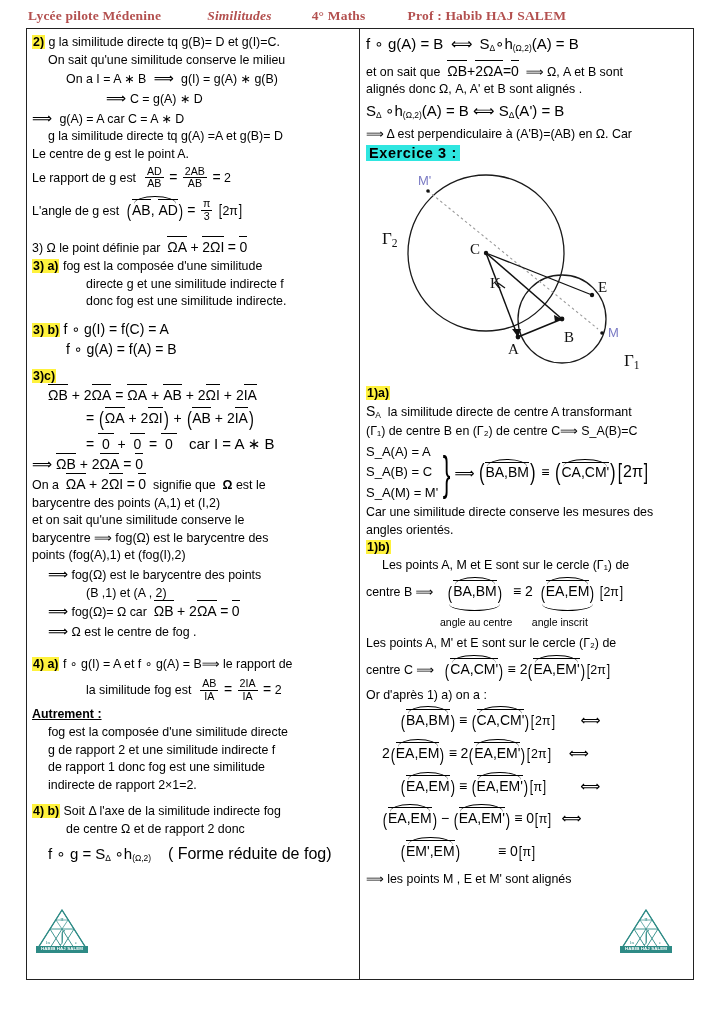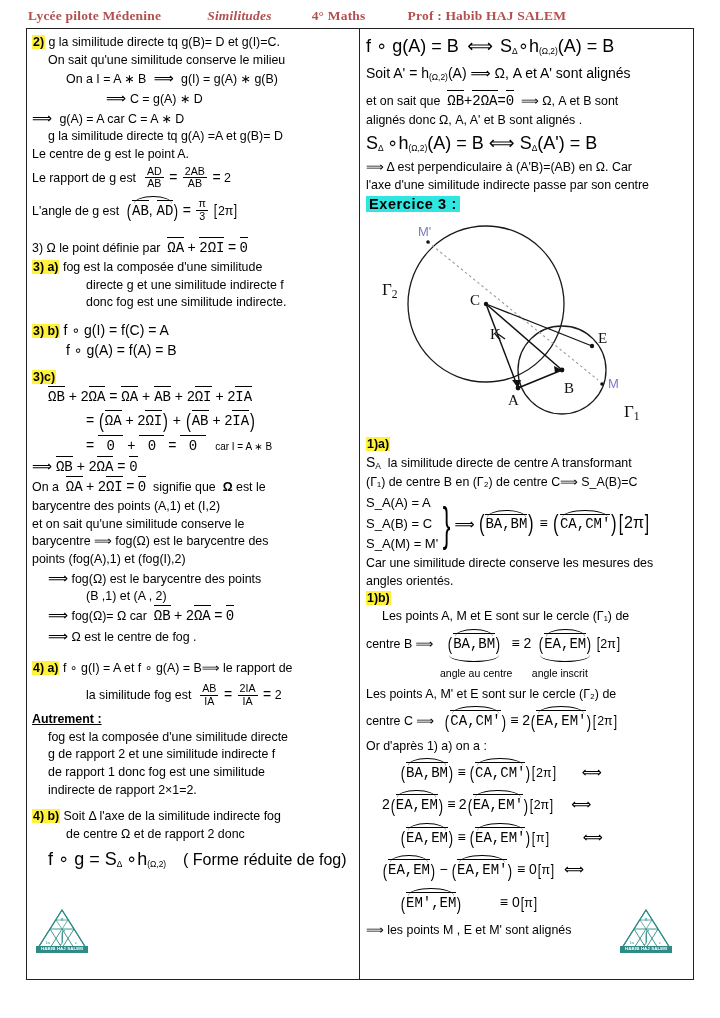--- a/index.html
+++ b/index.html
@@ -90,26 +90,25 @@
     font-weight: bold;
     padding: 0 3px;
     font-size: 14.5px;
     letter-spacing: 0.6px;
   }
   b, .b { font-weight: bold; }
   .u { text-decoration: underline; }
 
   
   .mt { font-size: 14px; }
-  .mt-l { font-size: 18px; }
+  .mt-l { font-size: 15px; }
   .sub { font-size: 0.68em; vertical-align: -0.28em; }
   .vecs {
     position: relative;
     display: inline-block;
-    font-family: Liberation Mono, monospace;
   }
   .vecs::before {
     content: "";
     position: absolute;
     top: -2px; left: 0; right: 0;
     border-top: 1.1px solid #000;
   }
   .arc {
     position: relative;
     display: inline-block;
@@ -309,21 +308,21 @@
     <span class="hl">3)c)</span>
   </div>
   <div class="ln ind1 mt">
     <span class="vecs">ΩB</span> + 2<span class="vecs">ΩA</span> = <span class="vecs">ΩA</span> + <span class="vecs">AB</span> + 2<span class="vecs">ΩI</span> + 2<span class="vecs">IA</span>
   </div>
   <div class="ln ind3 mt">
     = <span class="paren">(</span><span class="vecs">ΩA</span> + 2<span class="vecs">ΩI</span><span class="paren">)</span> + <span class="paren">(</span><span class="vecs">AB</span> + 2<span class="vecs">IA</span><span class="paren">)</span>
   </div>
   <div class="ln ind3 mt">
     = <span class="vecs">&nbsp;0&nbsp;</span> + <span class="vecs">&nbsp;0&nbsp;</span> = <span class="vecs">&nbsp;0&nbsp;</span>
-    <span style="font-size:10px">&nbsp;&nbsp;<span>car I = A ∗ B</span></span>
+    <span style="font-size:15px">&nbsp;&nbsp;<span>car I = A ∗ B</span></span>
   </div>
   <div class="ln mt">
     ⟹ <span class="vecs">ΩB</span> + 2<span class="vecs">ΩA</span> = <span class="vecs">0</span>
   </div>
   <div class="ln">
     On a&nbsp; <span class="vecs mt">ΩA</span> <span class="mt">+ 2</span><span class="vecs mt">ΩI</span> <span class="mt">=</span> <span class="vecs mt">0</span>&nbsp; signifie que &nbsp;<b>Ω</b> est le
   </div>
   <div class="ln">barycentre  des points (A,1)  et  (I,2)</div>
   <div class="ln">et on sait qu'une similitude conserve le</div>
   <div class="ln">barycentre ⟹ fog(Ω) est le barycentre des</div>
@@ -380,35 +379,31 @@
   </div>
 </div>
 
 <div class="col col-right">
 
   <div class="ln">
     <span class="mt-l">f ∘ g(A) = B</span>
     <span class="mt-l">&nbsp;</span><span class="mt-l">⟺</span>&nbsp;
     <span class="mt-l">S</span><span class="sub">Δ</span><span class="mt-l">∘</span><span class="mt-l">h</span><span class="sub">(Ω,2)</span><span class="mt-l">(A) = B</span>
   </div>
-  <div class="ln" style="margin-top:6px">
-    <span class="mt">Soit A' = h</span><span class="sub">(Ω,2)</span><span class="mt">(A) ⟹ Ω, A et A' sont alignés</span>
-  </div>
   <div class="ln" style="margin-top:7px">
     <span>et on sait que</span>&nbsp;
     <span class="vecs mt">ΩB</span><span class="mt">+</span><span class="vecs mt">2ΩA</span><span class="mt">=</span><span class="vecs mt">0</span>
     &nbsp;<span>⟹ Ω, A et B sont</span>
   </div>
   <div class="ln">alignés  donc  Ω, A, A' et B sont alignés  .</div>
   <div class="ln" style="margin-top:3px">
     <span class="mt-l">S</span><span class="sub">Δ</span>
     <span class="mt-l">∘</span><span class="mt-l">h</span><span class="sub">(Ω,2)</span><span class="mt-l">(A) = B ⟺ S</span><span class="sub">Δ</span><span class="mt-l">(A') = B</span>
   </div>
   <div class="ln" style="margin-top:4px">⟹ Δ est perpendiculaire  à (A'B)=(AB) en Ω.  Car</div>
-  <div class="ln">l'axe d'une similitude indirecte passe par son centre</div>
   <div class="ln" style="margin-top:2px">
     <span class="hl-cyan">Exercice  3 :</span>
   </div>
 
   <div class="figure">
     <svg width="322" height="218" viewBox="0 0 322 218">
 
       <circle cx="120" cy="86" r="78" fill="none" stroke="#1a1a1a" stroke-width="1.3"></circle>
 
       <circle cx="196" cy="152" r="44" fill="none" stroke="#1a1a1a" stroke-width="1.3"></circle>

